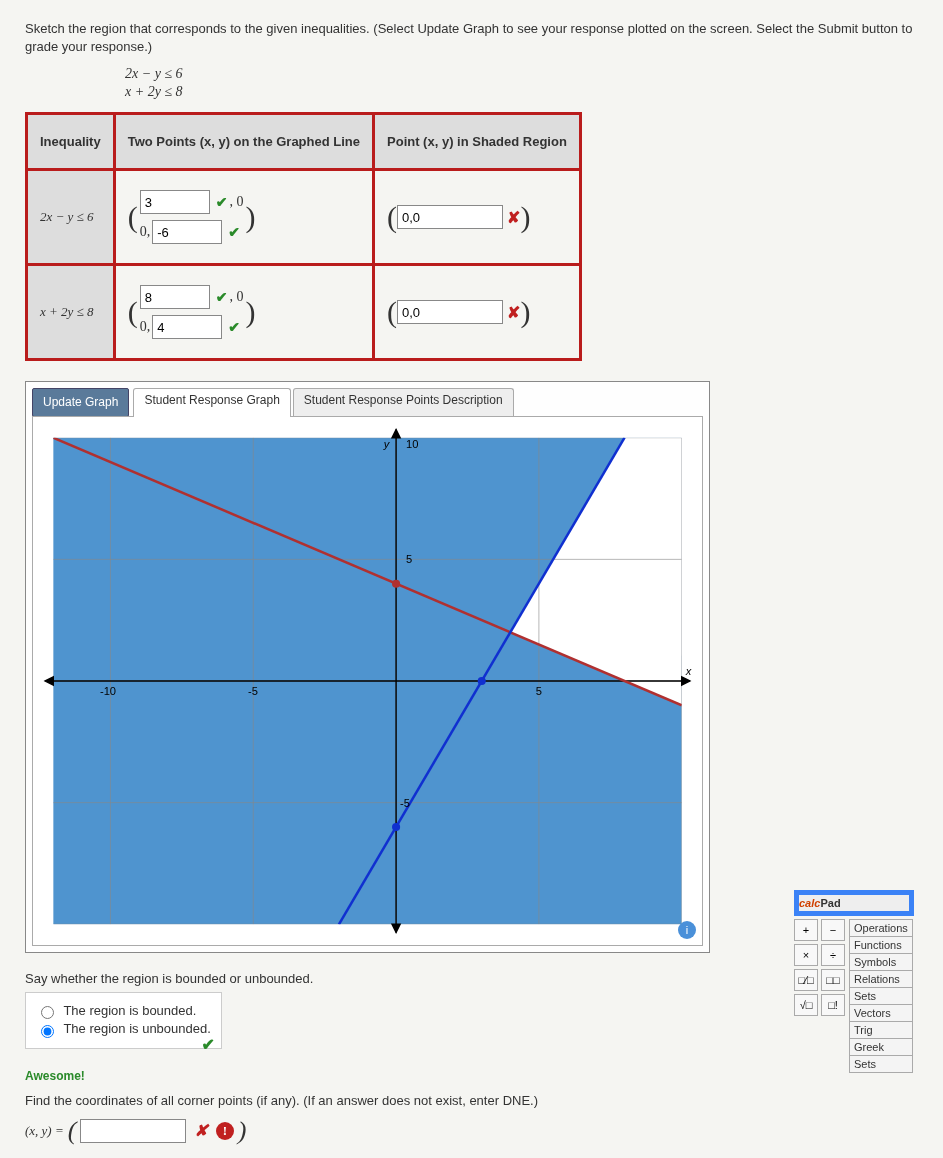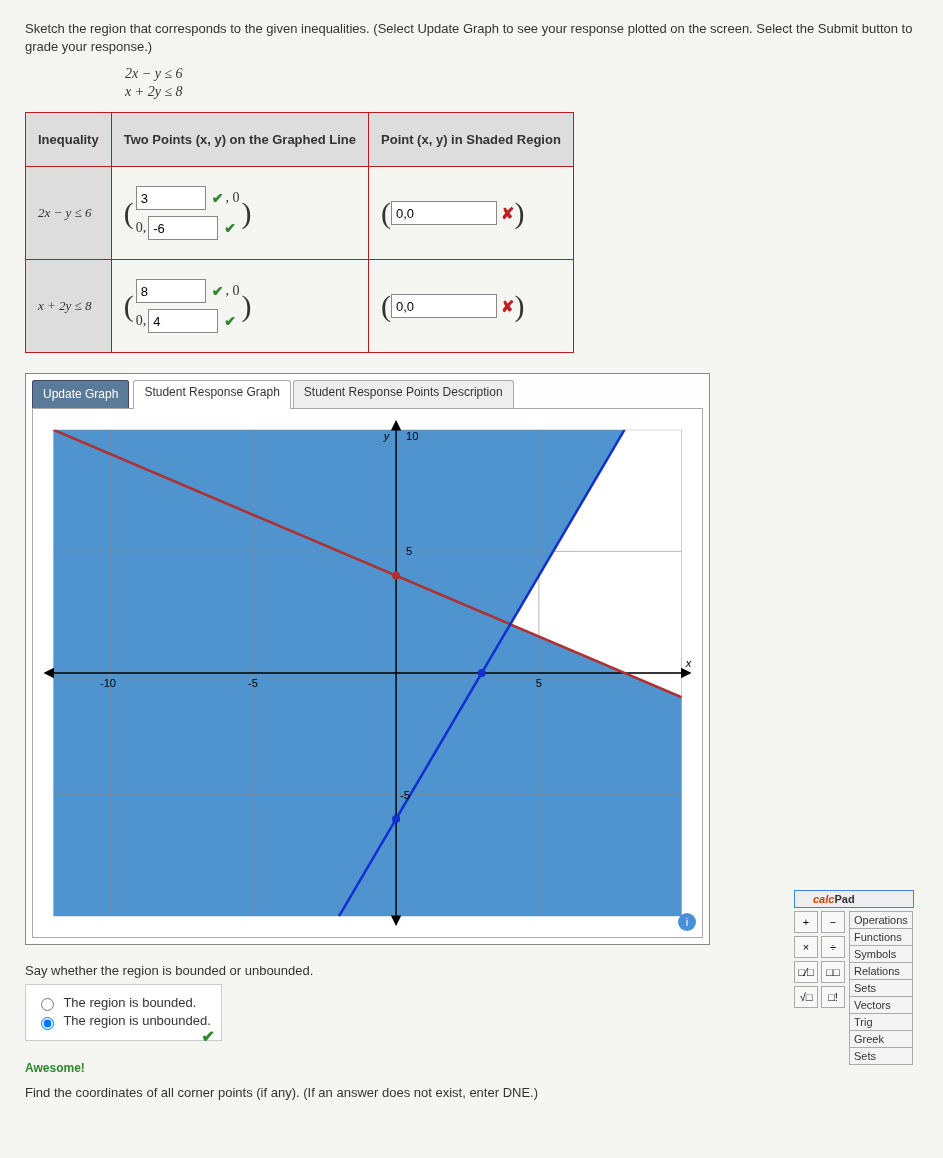--- a/index.html
+++ b/index.html
@@ -9,21 +9,21 @@
     color: #333;
     margin: 0;
     padding: 20px 25px;
     background: #f5f5f2;
     width: 943px;
   }
   .instructions { margin-bottom: 10px; line-height: 1.4; }
   .equations { margin: 8px 0 12px 100px; font-style: italic; font-family: 'Times New Roman', serif; font-size: 14px; }
   .equations div { margin: 2px 0; }
   table.ineq { border-collapse: collapse; margin-bottom: 20px; }
-  table.ineq th, table.ineq td { border: 1px solid #b91c1c; padding: 19px 12px; vertical-align: middle; }
+  table.ineq th, table.ineq td { border: 3px solid #b91c1c; padding: 19px 12px; vertical-align: middle; }
   table.ineq th { background: #ddd; font-weight: bold; text-align: center; }
   table.ineq td.lbl { background: #ddd; font-style: italic; font-family: 'Times New Roman', serif; white-space: nowrap; }
   .paren-group { display: inline-flex; align-items: center; font-size: 22px; font-family: 'Times New Roman', serif;}
   .paren-group .lp, .paren-group .rp { font-size: 30px; line-height: 1; }
   .stack { display: inline-flex; flex-direction: column; gap: 6px; margin: 0 2px;}
   .row-inline { display: inline-flex; align-items: center; gap: 2px; font-size: 14px;}
   input.cell {
     width: 70px; height: 24px; border: 1px solid #888; padding: 2px 4px; font-size: 13px;
   }
   input.cell.wide { width: 106px; }
@@ -50,21 +50,21 @@
   .radio-group label { display: block; margin: 2px 0; cursor: pointer;}
   .radio-group input { margin-right: 6px; vertical-align: middle;}
   .check-corner { position: absolute; bottom: -6px; right: 6px; color: #2a8a2a; font-size: 16px; font-weight: bold;}
   .awesome { color: #2a8a2a; font-weight: bold; margin-top: 20px; font-size: 12px;}
   .corner-q { margin-top: 10px; }
   .cp-row { margin-top: 8px; display:flex; align-items:center; gap:4px; font-style: italic; font-family:'Times New Roman',serif;}
   .cp-row .lp2, .cp-row .rp2 { font-size: 26px; }
   .bang { display:inline-block; width:18px; height:18px; border-radius:50%; background:#c02020; color:#fff; text-align:center; line-height:18px; font-weight:bold; font-size:13px; margin-left:4px; font-style:normal;}
   
   .calcpad { position: absolute; right: 4px; top: 870px; width: 120px; font-size: 11px;}
-  .calc-title { background:#eee; border:1px solid #3b82f6; padding:2px 18px; font-weight:bold;}
+  .calc-title { background:#eee; border:5px solid #3b82f6; padding:2px 0; font-weight:bold;}
   .calc-title b { color:#d04000; font-style:italic;}
   .calc-ops { display:grid; grid-template-columns: 24px 24px; grid-auto-rows:22px; gap:3px; float:left; margin-right:4px; margin-top:3px;}
   .calc-ops button { border:1px solid #aaa; background:#f8f8f8; font-size:11px; cursor:pointer; padding:0;}
   .calc-cats { display:flex; flex-direction:column; gap:0; margin-top:3px;}
   .calc-cats div { border:1px solid #aaa; background:#f4f4f4; padding:2px 4px; cursor:pointer; margin-bottom:-1px;}
   .page-wrap { position: relative; }
 </style>
 </head>
 <body>
 <div class="page-wrap">
@@ -242,20 +242,28 @@
   <label>
     <input type="radio" name="b" checked="" style="">
     <span>The region is unbounded.</span>
   </label>
   <span class="check-corner">✔</span>
 </div>
 
 <div class="awesome">Awesome!</div>
 
 <div class="corner-q">Find the coordinates of all corner points (if any). (If an answer does not exist, enter DNE.)</div>
+<div class="cp-row">
+  <span>(x, y) = </span>
+  <span class="lp2">(</span>
+  <input class="cell wide" value="" style="">
+  <span class="xmark">✘</span>
+  <span class="bang">!</span>
+  <span class="rp2">)</span>
+</div>
 
 
 <div class="calcpad">
   <div class="calc-title">
     <b>calc</b><span>Pad</span>
   </div>
   <div style="display:flex;">
     <div class="calc-ops">
       <button>+</button>
       <button>−</button>

